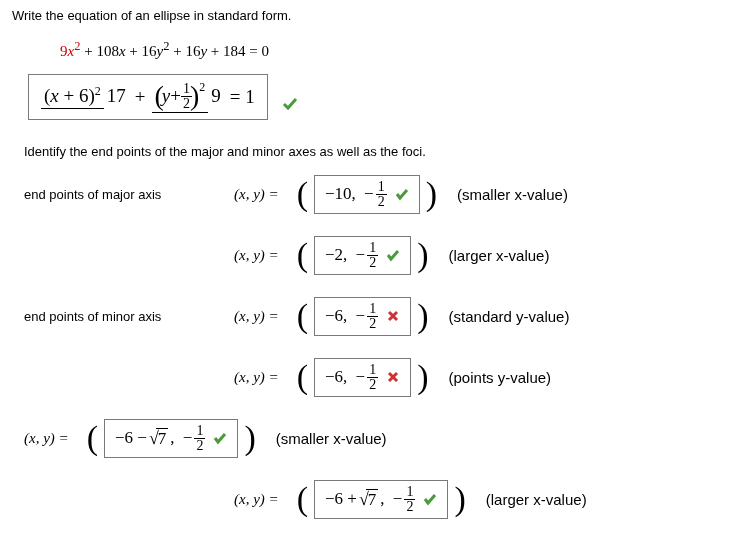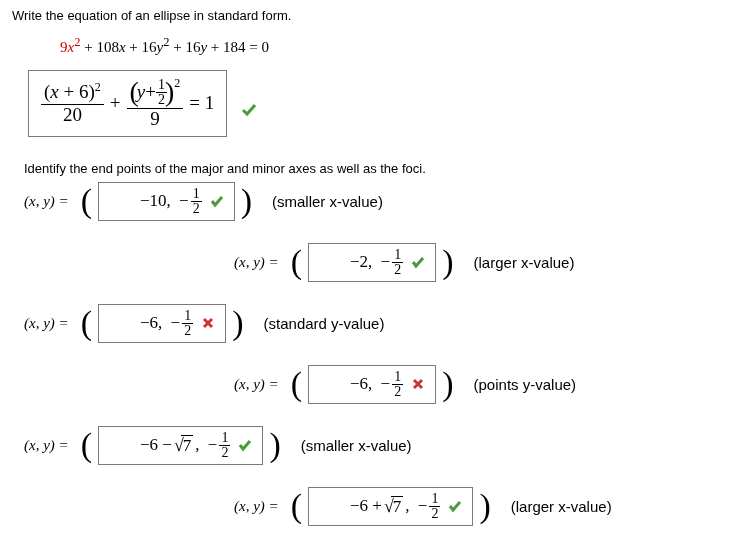--- a/index.html
+++ b/index.html
@@ -5,98 +5,98 @@
 * { box-sizing: border-box; }
 body {
   font-family: Verdana, Geneva, sans-serif;
   font-size: 13px;
   color: #000;
   margin: 0;
   padding: 8px 12px;
   width: 745px;
   background: #fff;
 }
-.prompt { margin-bottom: 12px; }
+.prompt { margin-bottom: 0; }
 .equation {
   font-family: "Times New Roman", serif;
   font-size: 15px;
   padding-left: 48px;
   margin-bottom: 14px;
+  margin-top: 16px;
 }
 .eq-x2 { color: #c00; }
 .box1 {
   display: inline-block;
   border: 1px solid #7a7a7a;
   padding: 6px 12px;
   margin-left: 16px;
   margin-bottom: 14px;
   vertical-align: middle;
 }
 .bigmath {
   font-family: "Times New Roman", serif;
   font-size: 19px;
   display: flex;
   align-items: center;
   gap: 6px;
 }
 .frac {
   display: inline-flex;
-  flex-direction: column;
   align-items: center;
   vertical-align: middle;
   line-height: 1.1;
 }
 .frac .num { border-bottom: 1px solid #000; padding: 0 3px; }
 .frac .den { padding: 0 3px; }
 .smallfrac {
   display: inline-flex;
   flex-direction: column;
   align-items: center;
   vertical-align: middle;
   line-height: 1;
   font-size: 14px;
 }
 .smallfrac .n { border-bottom: 1px solid #000; padding: 0 2px; }
 .smallfrac .d { padding: 0 2px; }
 .check, .cross { display:inline-block; vertical-align:middle; }
 .check svg, .cross svg { display:block; }
-.identify { margin: 10px 0 6px 12px; }
+.identify { margin: 10px 0 16px 12px; }
 .row {
   display: flex;
   align-items: center;
   margin-bottom: 22px;
   padding-left: 12px;
 }
 .row-label {
   width: 210px;
   font-size: 13px;
 }
 .xy {
   font-family: "Times New Roman", serif;
   font-size: 15px;
   font-style: italic;
-  margin-right: 12px;
+  margin-right: 18px;
 }
 .paren {
   font-family: "Times New Roman", serif;
   font-size: 34px;
   line-height: 1;
 }
 .ansbox {
   border: 1px solid #7a7a7a;
   padding: 4px 10px;
   margin: 0 6px;
   display: inline-flex;
   align-items: center;
   gap: 8px;
   min-height: 36px;
   font-family: "Times New Roman", serif;
   font-size: 17px;
 }
-.mathval { display:inline-flex; align-items:center; gap:2px;margin-left:31px; }
+.mathval { display:inline-flex; align-items:center; gap:2px; }
 .hint {
   font-size: 15px;
   margin-left: 20px;
 }
 .sqrt { display:inline-flex; align-items:center; }
 .sqrt::before { content: "\221A"; font-size: 18px; margin-right: -3px; }
 .sqrt .rad { border-top: 1px solid #000; padding: 0 2px; }
 </style>
 </head>
 <body>
@@ -105,21 +105,21 @@
 
 <div class="equation">
   <span class="eq-x2"><span>9</span><i>x</i><sup>2</sup></span><span> + 108</span><i>x</i><span> + 16</span><i>y</i><sup>2</sup><span> + 16</span><i>y</i><span> + 184 = 0</span>
 </div>
 
 <div style="display:flex;align-items:center;">
   <div class="box1">
     <div class="bigmath">
       <span class="frac">
         <span class="num"><span>(</span><i>x</i><span> + 6)</span><sup style="font-size:12px">2</sup></span>
-        <span class="den">20</span>
+        <span class="den">17</span>
       </span>
       <span>+</span>
       <span class="frac">
         <span class="num" style="display:flex;align-items:center;">
             <span style="font-size:28px;margin-right:-2px">(</span>
             <i>y</i>
             <span> + </span>
             <span class="smallfrac">
               <span class="n">1</span>
               <span class="d">2</span>
@@ -135,20 +135,21 @@
   <span class="check" style="margin-left:14px;">
     <svg width="16" height="16">
         <path d="M2 8 L6 12 L14 3" stroke="#4a9b3a" stroke-width="3" fill="none"></path>
       </svg>
   </span>
 </div>
 
 <div class="identify">Identify the end points of the major and minor axes as well as the foci.</div>
 
 <div class="row">
+  <div class="row-label">end points of major axis</div>
   <span class="xy">(x, y) =</span>
   <span class="paren">(</span>
   <div class="ansbox">
     <span class="mathval"><span>−10,</span>&nbsp;<span>− </span><span class="smallfrac">
           <span class="n">1</span>
           <span class="d">2</span>
         </span></span>
     <span class="check">
         <svg width="14" height="14">
           <path d="M2 7 L5 11 L12 3" stroke="#4a9b3a" stroke-width="3" fill="none"></path>
@@ -172,20 +173,21 @@
         <svg width="14" height="14">
           <path d="M2 7 L5 11 L12 3" stroke="#4a9b3a" stroke-width="3" fill="none"></path>
         </svg>
       </span>
   </div>
   <span class="paren">)</span>
   <span class="hint">(larger x-value)</span>
 </div>
 
 <div class="row">
+  <div class="row-label">end points of minor axis</div>
   <span class="xy">(x, y) =</span>
   <span class="paren">(</span>
   <div class="ansbox">
     <span class="mathval"><span>−6,</span>&nbsp;<span>− </span><span class="smallfrac">
           <span class="n">1</span>
           <span class="d">2</span>
         </span></span>
     <span class="cross">
         <svg width="14" height="14">
           <path d="M3 3 L11 11 M11 3 L3 11" stroke="#c33" stroke-width="3" fill="none"></path>

